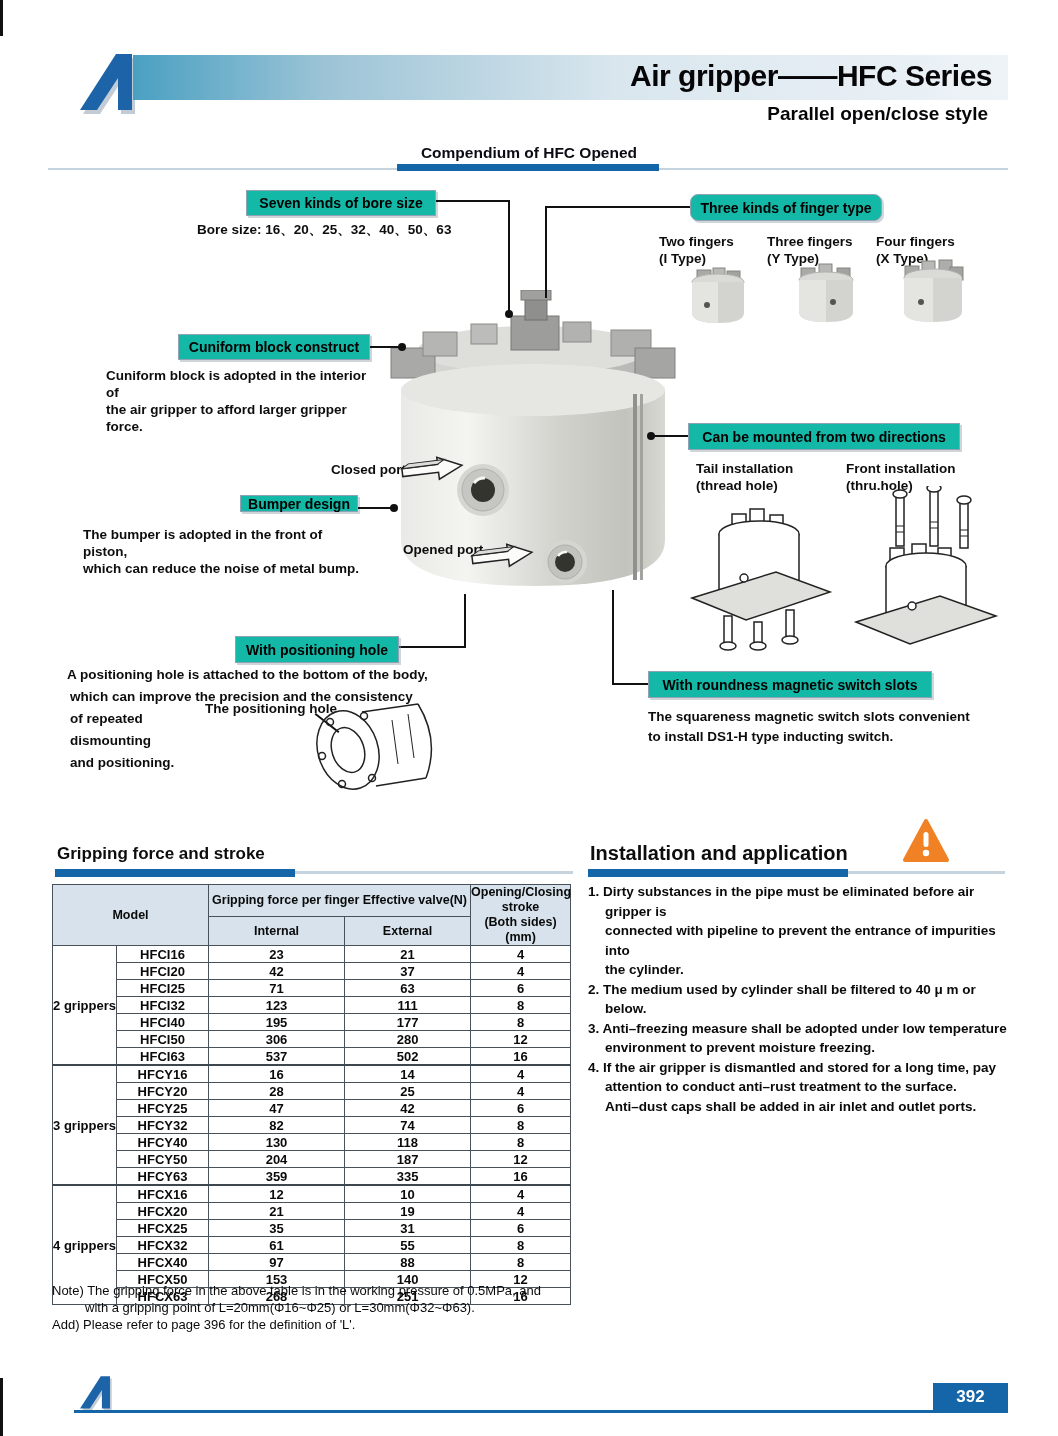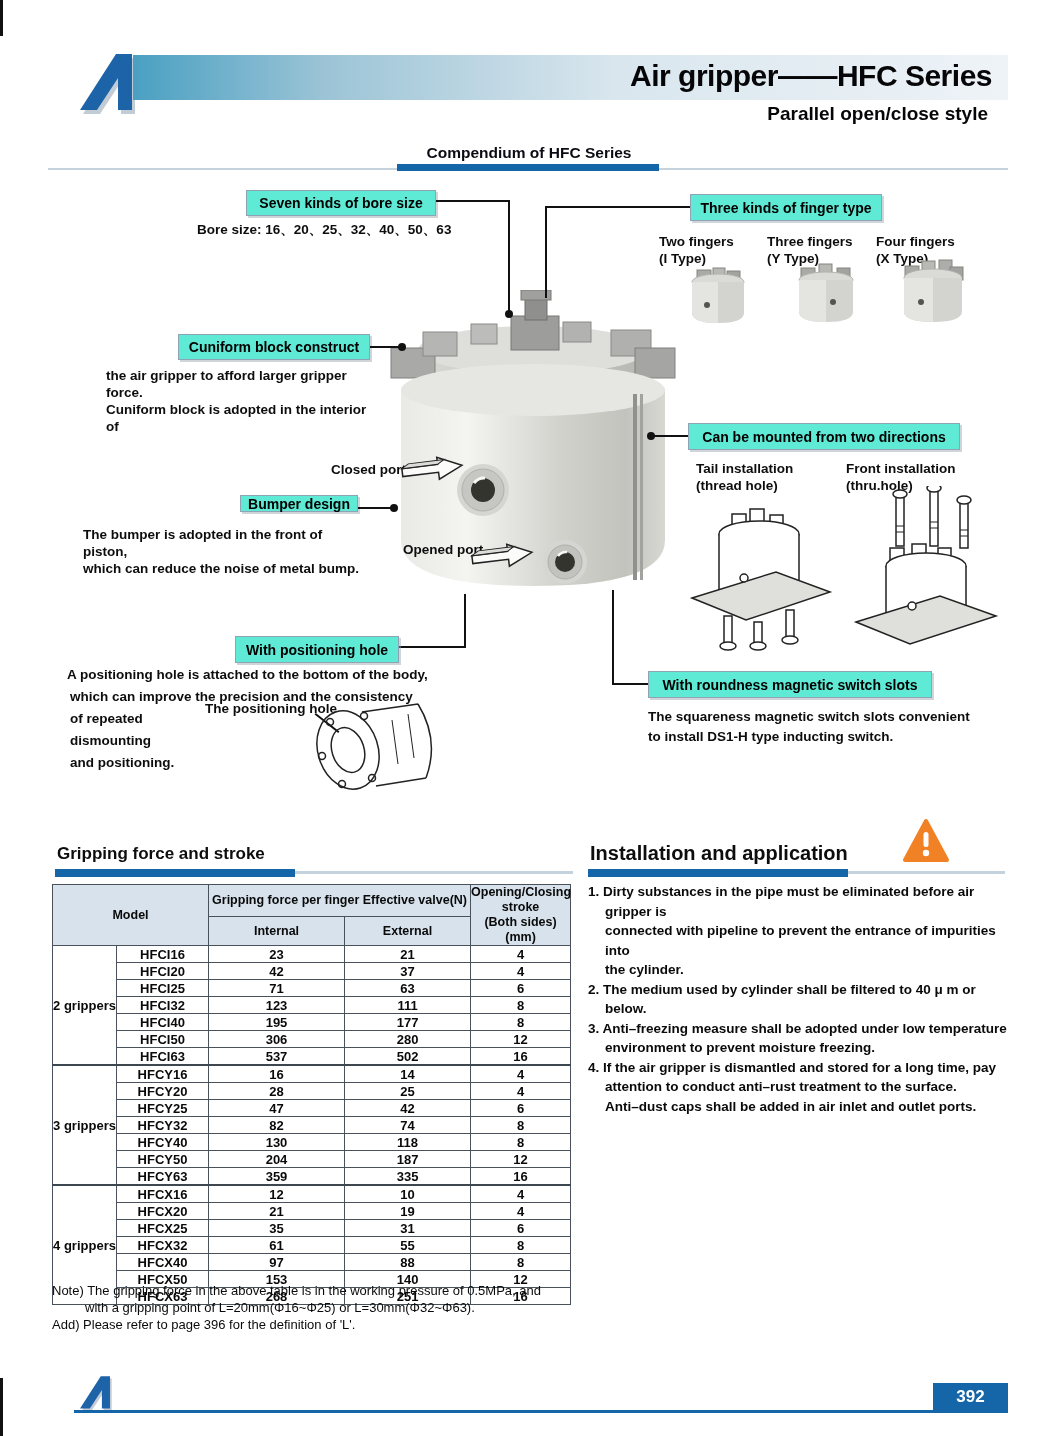--- a/index.html
+++ b/index.html
@@ -10,21 +10,21 @@
   
   #header-band{position:absolute;left:133px;top:55px;width:875px;height:45px;
      background:linear-gradient(to right,#4aa0c2 0%,#9cc4d6 22%,#d9e6ee 55%,#eef3f7 100%);}
   #header-title{position:absolute;right:16px;top:4px;font-size:30px;font-weight:bold;color:#060608;letter-spacing:-0.5px;}
   #header-subtitle{position:absolute;right:70px;top:103px;font-size:19px;font-weight:bold;color:#060608;}
   #compendium-title{position:absolute;left:398px;top:144px;width:262px;text-align:center;
      font-size:15.5px;font-weight:bold;color:#0b0b14;}
   .rule-light{position:absolute;background:#c5d3df;}
   .rule-dark{position:absolute;background:#1566a9;}
   
-  .callout{position:absolute;background:#5eead4;border:1px solid #8fa3b5;box-sizing:border-box;
+  .callout{position:absolute;background:#14b8a6;border:1px solid #8fa3b5;box-sizing:border-box;
      text-align:center;font-weight:bold;font-size:14px;color:#000;
      box-shadow:2px 2px 0 rgba(150,162,172,.45);display:flex;align-items:center;justify-content:center;}
   .btext{position:absolute;font-weight:bold;font-size:13.5px;color:#0d0d0d;line-height:17px;}
   .ctext{}
   .line{position:absolute;background:#111;}
   .dot{position:absolute;width:8px;height:8px;border-radius:50%;background:#111;}
   
   #force-table{position:absolute;left:52px;top:884px;width:518px;border-collapse:collapse;table-layout:fixed;}
   #force-table th,#force-table td{border:1px solid #49525a;padding:0;text-align:center;
       font-weight:bold;color:#0a0a0a;}
@@ -53,30 +53,30 @@
     <svg width="60" height="66" viewBox="0 0 60 66">
       <polygon points="7,64 43,8 59,8 59,64 45,64 45,32 24,64" fill="#b9c2cc" opacity="0.85"></polygon>
       <polygon points="4,60 40,4 56,4 56,60 42,60 42,28 21,60" fill="#1d63a8"></polygon>
     </svg>
   </div>
   <div id="header-band">
     <div id="header-title">Air gripper——HFC Series</div>
   </div>
   <div id="header-subtitle">Parallel open/close style</div>
 
-  <div id="compendium-title">Compendium of HFC Series</div>
+  <div id="compendium-title">Compendium of HFC Opened</div>
   <div class="rule-light" style="left:48px;top:168px;width:960px;height:2px;"></div>
   <div class="rule-dark" style="left:397px;top:164px;width:262px;height:7px;"></div>
 
   <div class="callout" style="left:246px;top:190px;width:190px;height:26px;">
     <span>Seven kinds of bore size</span>
   </div>
   <div class="btext" style="left:197px;top:221px;">Bore size: 16、20、25、32、40、50、63</div>
 
-  <div class="callout" style="left:690px;top:194px;width:192px;height:27px;">
+  <div class="callout" style="left:690px;top:194px;width:192px;height:27px;border-radius:8px;">
     <span>Three kinds of finger type</span>
   </div>
 
   <div class="btext ctext" style="left:659px;top:233px;width:110px;">
     <div>Two fingers</div>
     <div>(I Type)</div>
   </div>
   <div class="btext ctext" style="left:767px;top:233px;width:110px;">
     <div>Three fingers</div>
     <div>(Y Type)</div>
@@ -119,22 +119,22 @@
       <path d="M6,20 L6,53 Q6,64 35,64 Q64,64 64,53 L64,20 Z" fill="#d3d3cf"></path>
       <path d="M6,20 L6,53 Q6,64 35,64 L35,20 Z" fill="#e4e4e0"></path>
       <circle cx="23" cy="44" r="3" fill="#55554f"></circle>
     </svg>
   </div>
 
   <div class="callout" style="left:178px;top:334px;width:192px;height:26px;">
     <span>Cuniform block construct</span>
   </div>
   <div class="btext ctext" style="left:106px;top:367px;width:276px;">
+    <div>Cuniform block is adopted in the interior of</div>
     <div>the air gripper to afford larger gripper force.</div>
-    <div>Cuniform block is adopted in the interior of</div>
   </div>
 
   <div class="abs" style="left:383px;top:290px;">
     <svg width="300" height="320" viewBox="0 0 300 320">
       <defs>
         <linearGradient id="gBody" x1="0" y1="0" x2="1" y2="0">
           <stop offset="0" stop-color="#e9e9e5"></stop>
             <stop offset="0.25" stop-color="#f4f4f1"></stop>
           <stop offset="0.6" stop-color="#d2d2cd"></stop>
             <stop offset="0.85" stop-color="#c3c3be"></stop>

